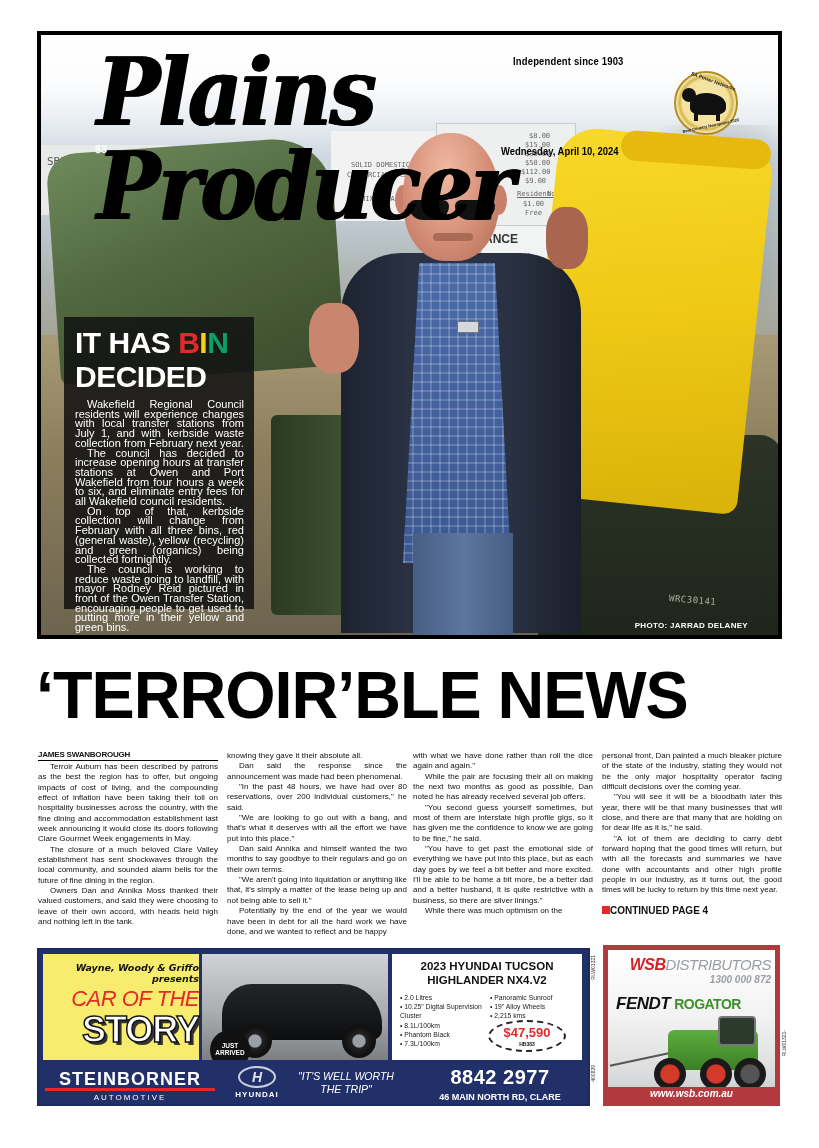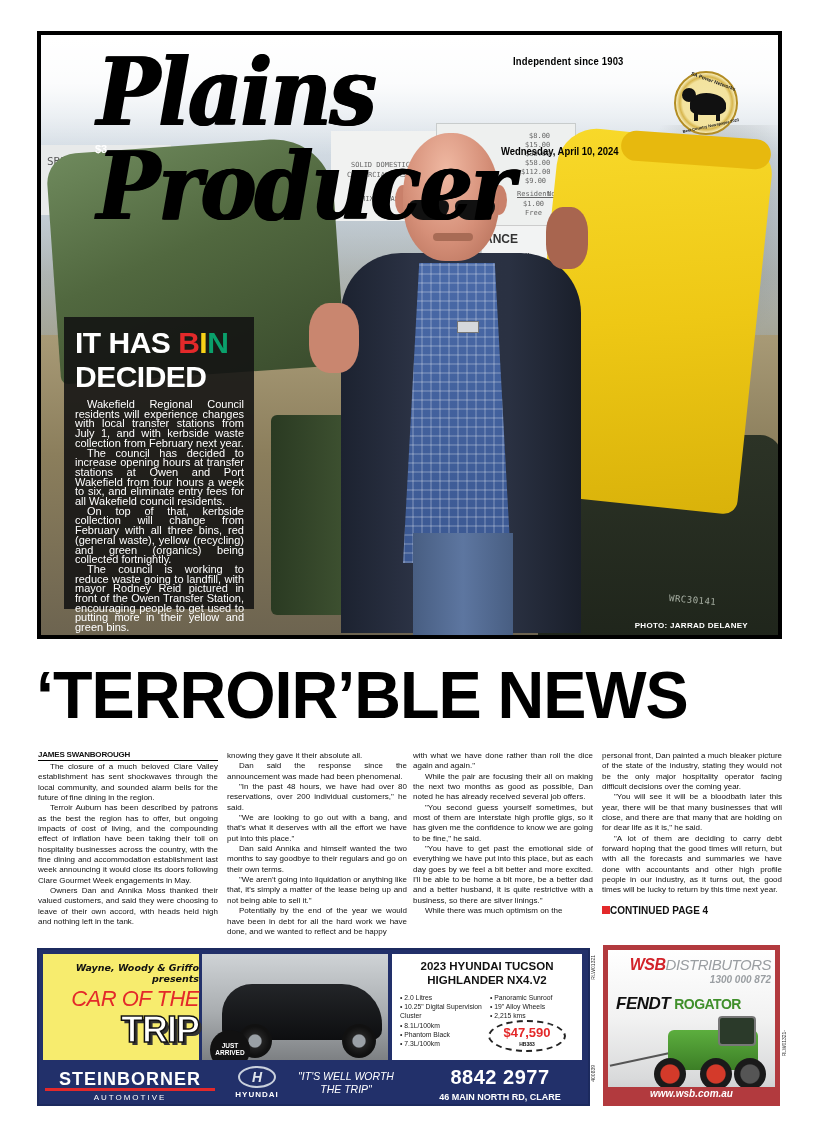--- a/index.html
+++ b/index.html
@@ -254,22 +254,22 @@
     <div class="photo-credit">PHOTO: JARRAD DELANEY</div>
     <div class="photo-ref">400839_01</div>
   </div>
 </div>
 
 <div class="headline">‘TERROIR’BLE NEWS</div>
 
 <div class="byline">JAMES SWANBOROUGH</div>
 
 <div class="col col1">
+  <p>Terroir Auburn has been described by patrons as the best the region has to offer, but ongoing impacts of cost of living, and the compounding effect of inflation have been taking their toll on hospitality businesses across the country, with the fine dining and accommodation establishment last week announcing it would close its doors following Clare Gourmet Week engagements in May.</p>
   <p>The closure of a much beloved Clare Valley establishment has sent shockwaves through the local community, and sounded alarm bells for the future of fine dining in the region.</p>
-  <p>Terroir Auburn has been described by patrons as the best the region has to offer, but ongoing impacts of cost of living, and the compounding effect of inflation have been taking their toll on hospitality businesses across the country, with the fine dining and accommodation establishment last week announcing it would close its doors following Clare Gourmet Week engagements in May.</p>
   <p>Owners Dan and Annika Moss thanked their valued customers, and said they were choosing to leave of their own accord, with heads held high and nothing left in the tank.</p>
 </div>
 <div class="col col2">
   <p class="cont">knowing they gave it their absolute all.</p>
   <p>Dan said the response since the announcement was made had been phenomenal.</p>
   <p>"In the past 48 hours, we have had over 80 reservations, over 200 individual customers," he said.</p>
   <p>"We are looking to go out with a bang, and that's what it deserves with all the effort we have put into this place."</p>
   <p>Dan said Annika and himself wanted the two months to say goodbye to their regulars and go on their own terms.</p>
   <p>"We aren't going into liquidation or anything like that, it's simply a matter of the lease being up and not being able to sell it."</p>
   <p>Potentially by the end of the year we would have been in debt for all the hard work we have done, and we wanted to reflect and be happy</p>
@@ -288,21 +288,21 @@
   <div class="continued">
     <span class="sq"></span>
     <span>CONTINUED PAGE 4</span>
   </div>
 </div>
 
 <div class="car-ad">
   <div class="yellow">
     <div class="presents">Wayne, Woody &amp; Griffo presents</div>
     <div class="cotw">CAR OF THE</div>
-    <div class="week">TRIP</div>
+    <div class="week">STORY</div>
   </div>
   <div class="carphoto">
     <div class="car-body"></div>
     <div class="car-wheel" style="left:36px"></div>
     <div class="car-wheel" style="left:140px"></div>
     <div class="just-arrived">JUST ARRIVED</div>
   </div>
   <div class="specs">
     <div class="specs-title">
       <div>2023 HYUNDAI TUCSON</div>

